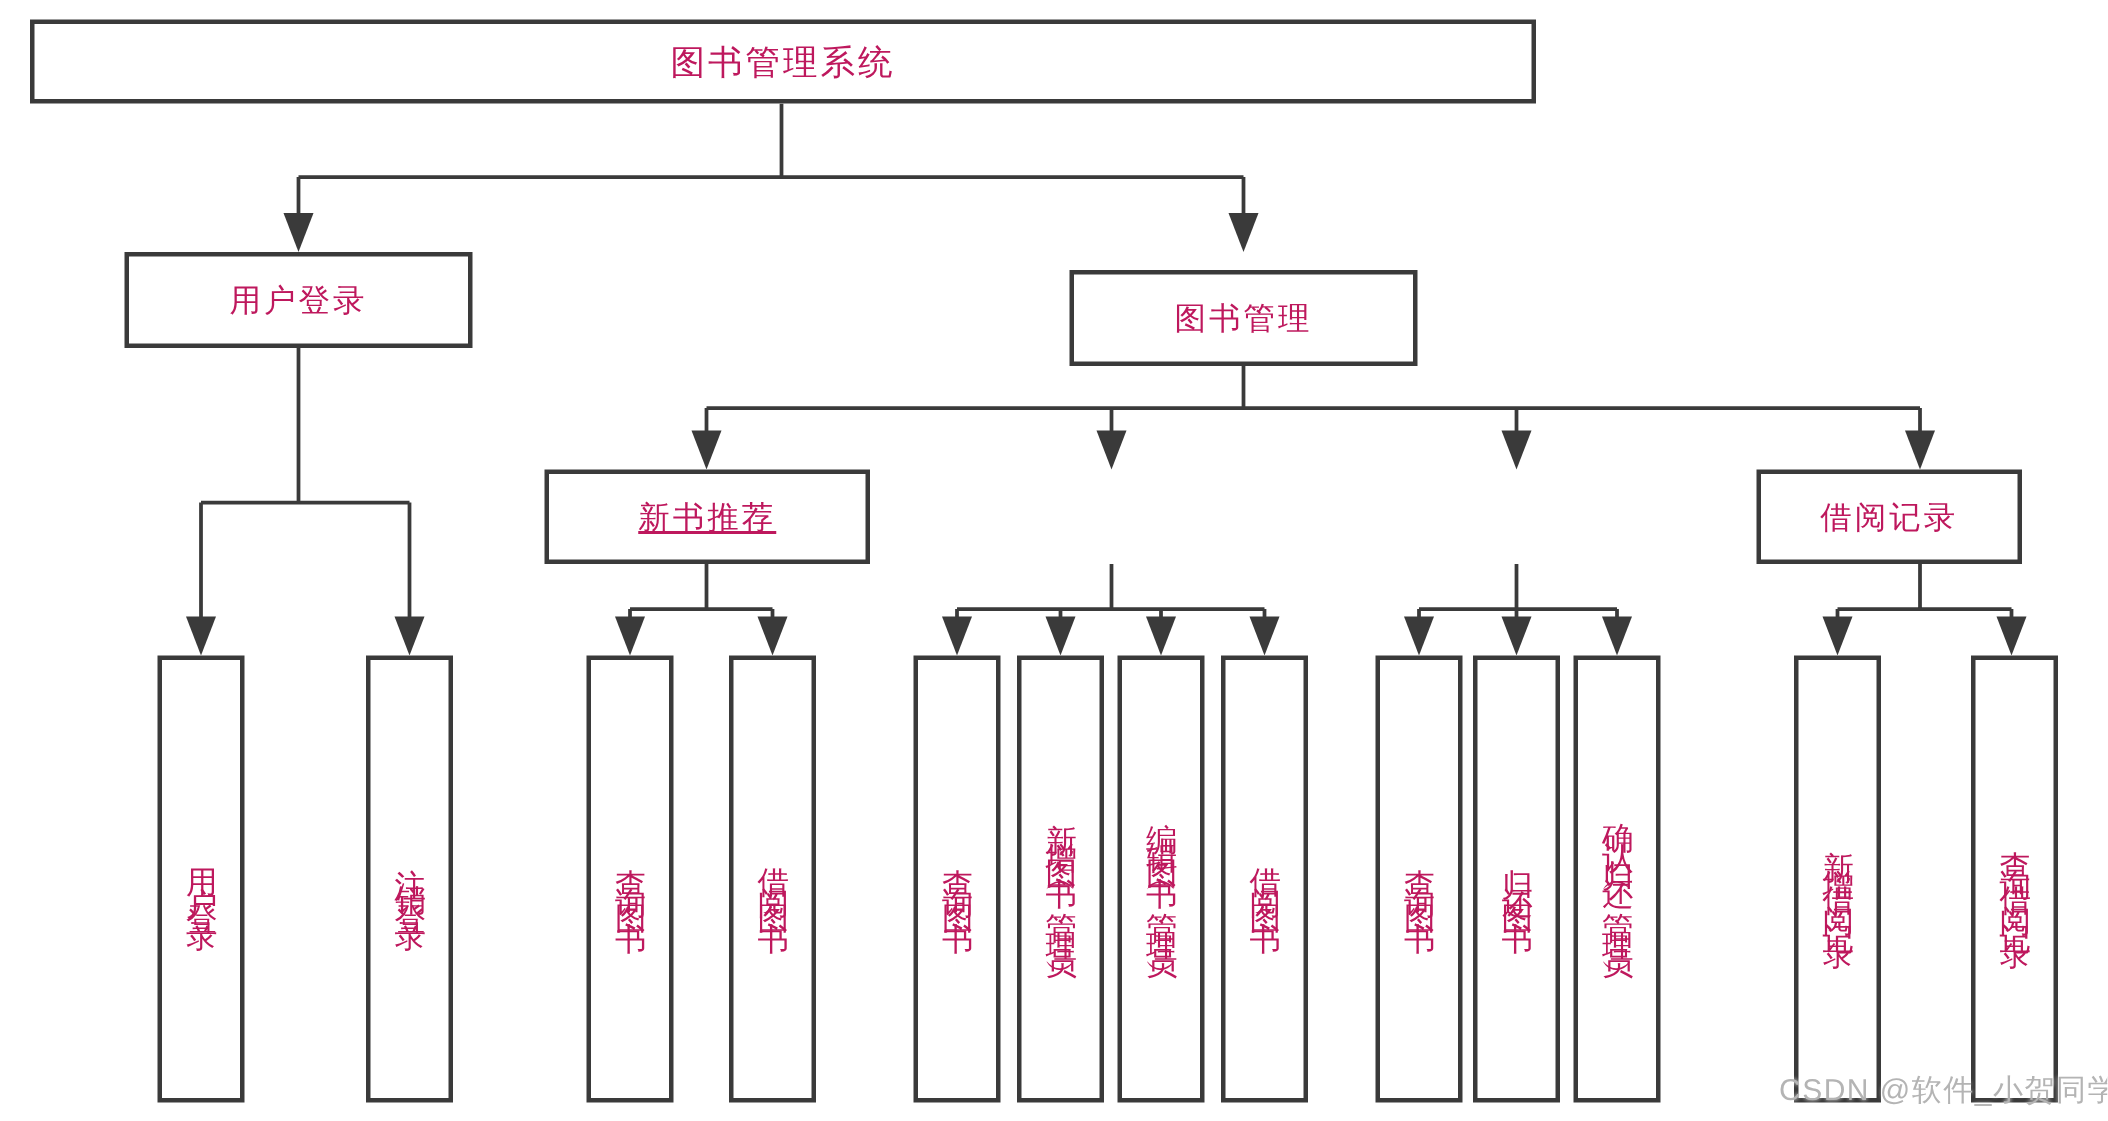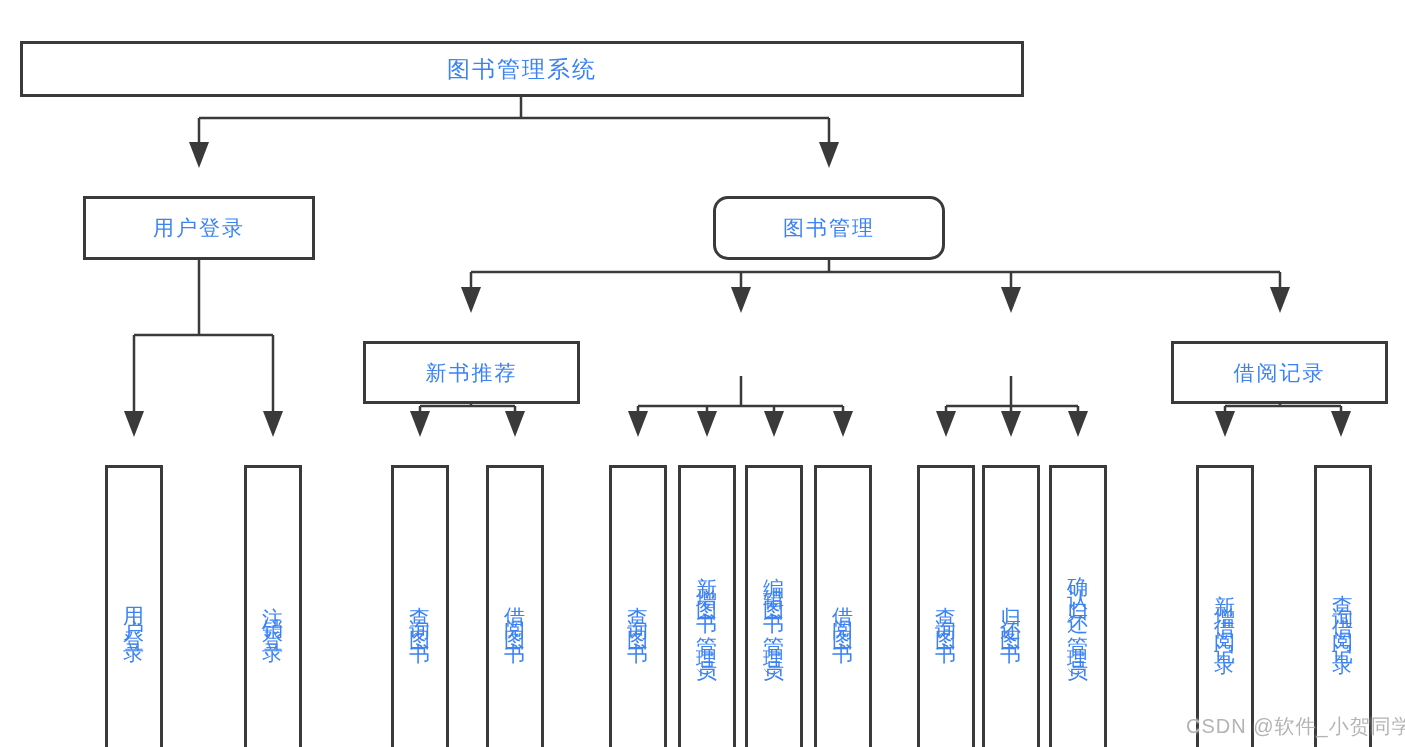--- a/index.html
+++ b/index.html
@@ -12,25 +12,24 @@
   }
   #connector-layer { position:absolute; left:0; top:0; width:1405px; height:747px; }
   .box {
     position:absolute;
     box-sizing:border-box;
     border:3px solid #3a3a3a;
     background:#ffffff;
     display:flex;
     align-items:center;
     justify-content:center;
-    color:#3b82f6;
+    color:#be185d;
     font-size:21px;
     letter-spacing:2px;
     text-align:center;
-    margin-top:28px;
   }
   .root-box { font-size:23px; }
   .vbox {
     writing-mode:vertical-rl;
     letter-spacing:12px;
     font-size:21px;
     line-height:1;
   }
   .watermark {
     position:absolute;
@@ -101,24 +100,24 @@
       <polygon points="1001,411 1021,411 1011,437"></polygon>
       <polygon points="1068,411 1088,411 1078,437"></polygon>
       <polygon points="1215,411 1235,411 1225,437"></polygon>
       <polygon points="1331,411 1351,411 1341,437"></polygon>
     </g>
   </svg>
 
   <div class="box root-box" style="left:20px; top:13px; width:1004px; height:56px;">图书管理系统</div>
 
   <div class="box" style="left:83px; top:168px; width:232px; height:64px;">用户登录</div>
-  <div class="box" style="left:713px; top:168px; width:232px; height:64px;border-radius:15px;">图书管理</div>
+  <div class="box" style="left:713px; top:180px; width:232px; height:64px;">图书管理</div>
 
-  <div class="box" style="left:363px; top:313px; width:217px; height:63px;">新书推荐</div>
-  <div class="box" style="left:1171px; top:313px; width:217px; height:63px;">借阅记录</div>
+  <div class="box" style="left:363px; top:313px; width:217px; height:63px;text-decoration:underline;">新书推荐</div>
+  <div class="box" style="left:1171px; top:313px; width:177px; height:63px;">借阅记录</div>
 
   <div class="box vbox" style="left:105px; top:437px; width:58px; height:298px;">用户登录</div>
   <div class="box vbox" style="left:244px; top:437px; width:58px; height:298px;">注销登录</div>
 
   <div class="box vbox" style="left:391px; top:437px; width:58px; height:298px;">查询图书</div>
   <div class="box vbox" style="left:486px; top:437px; width:58px; height:298px;">借阅图书</div>
 
   <div class="box vbox" style="left:609px; top:437px; width:58px; height:298px;">查询图书</div>
   <div class="box vbox" style="left:678px; top:437px; width:58px; height:298px;">新增图书（管理员）</div>
   <div class="box vbox" style="left:745px; top:437px; width:58px; height:298px;">编辑图书（管理员）</div>

